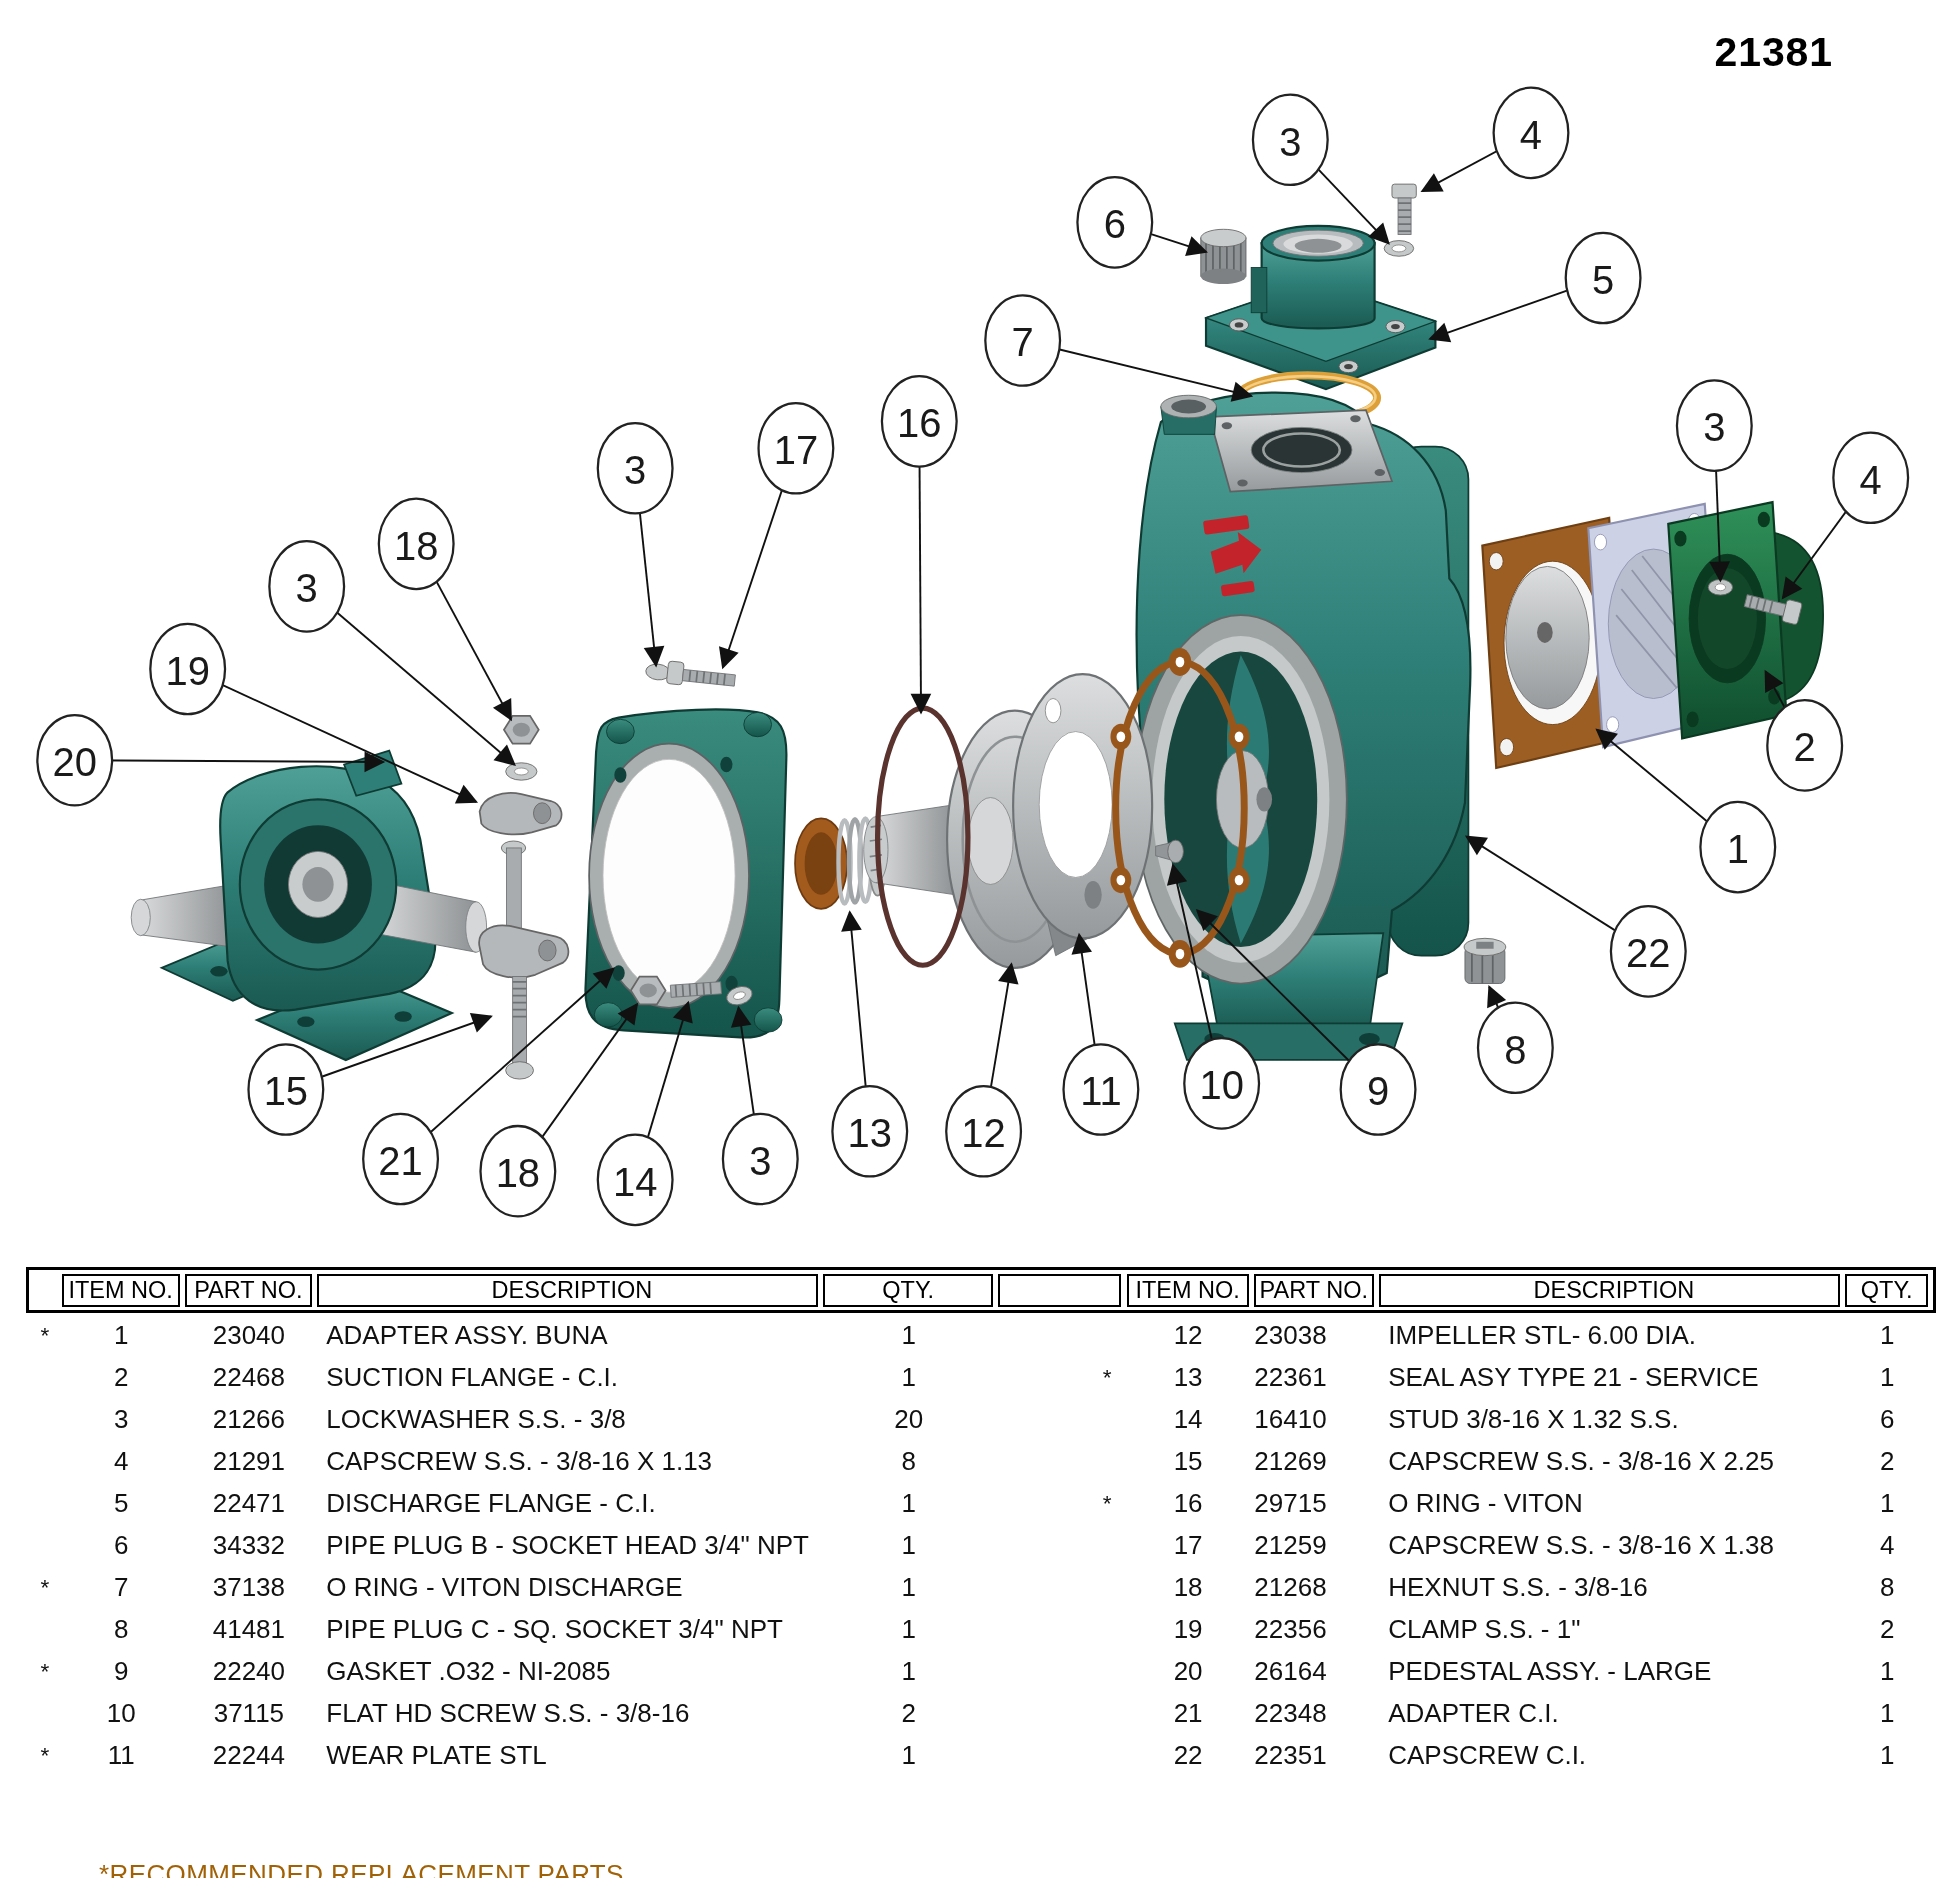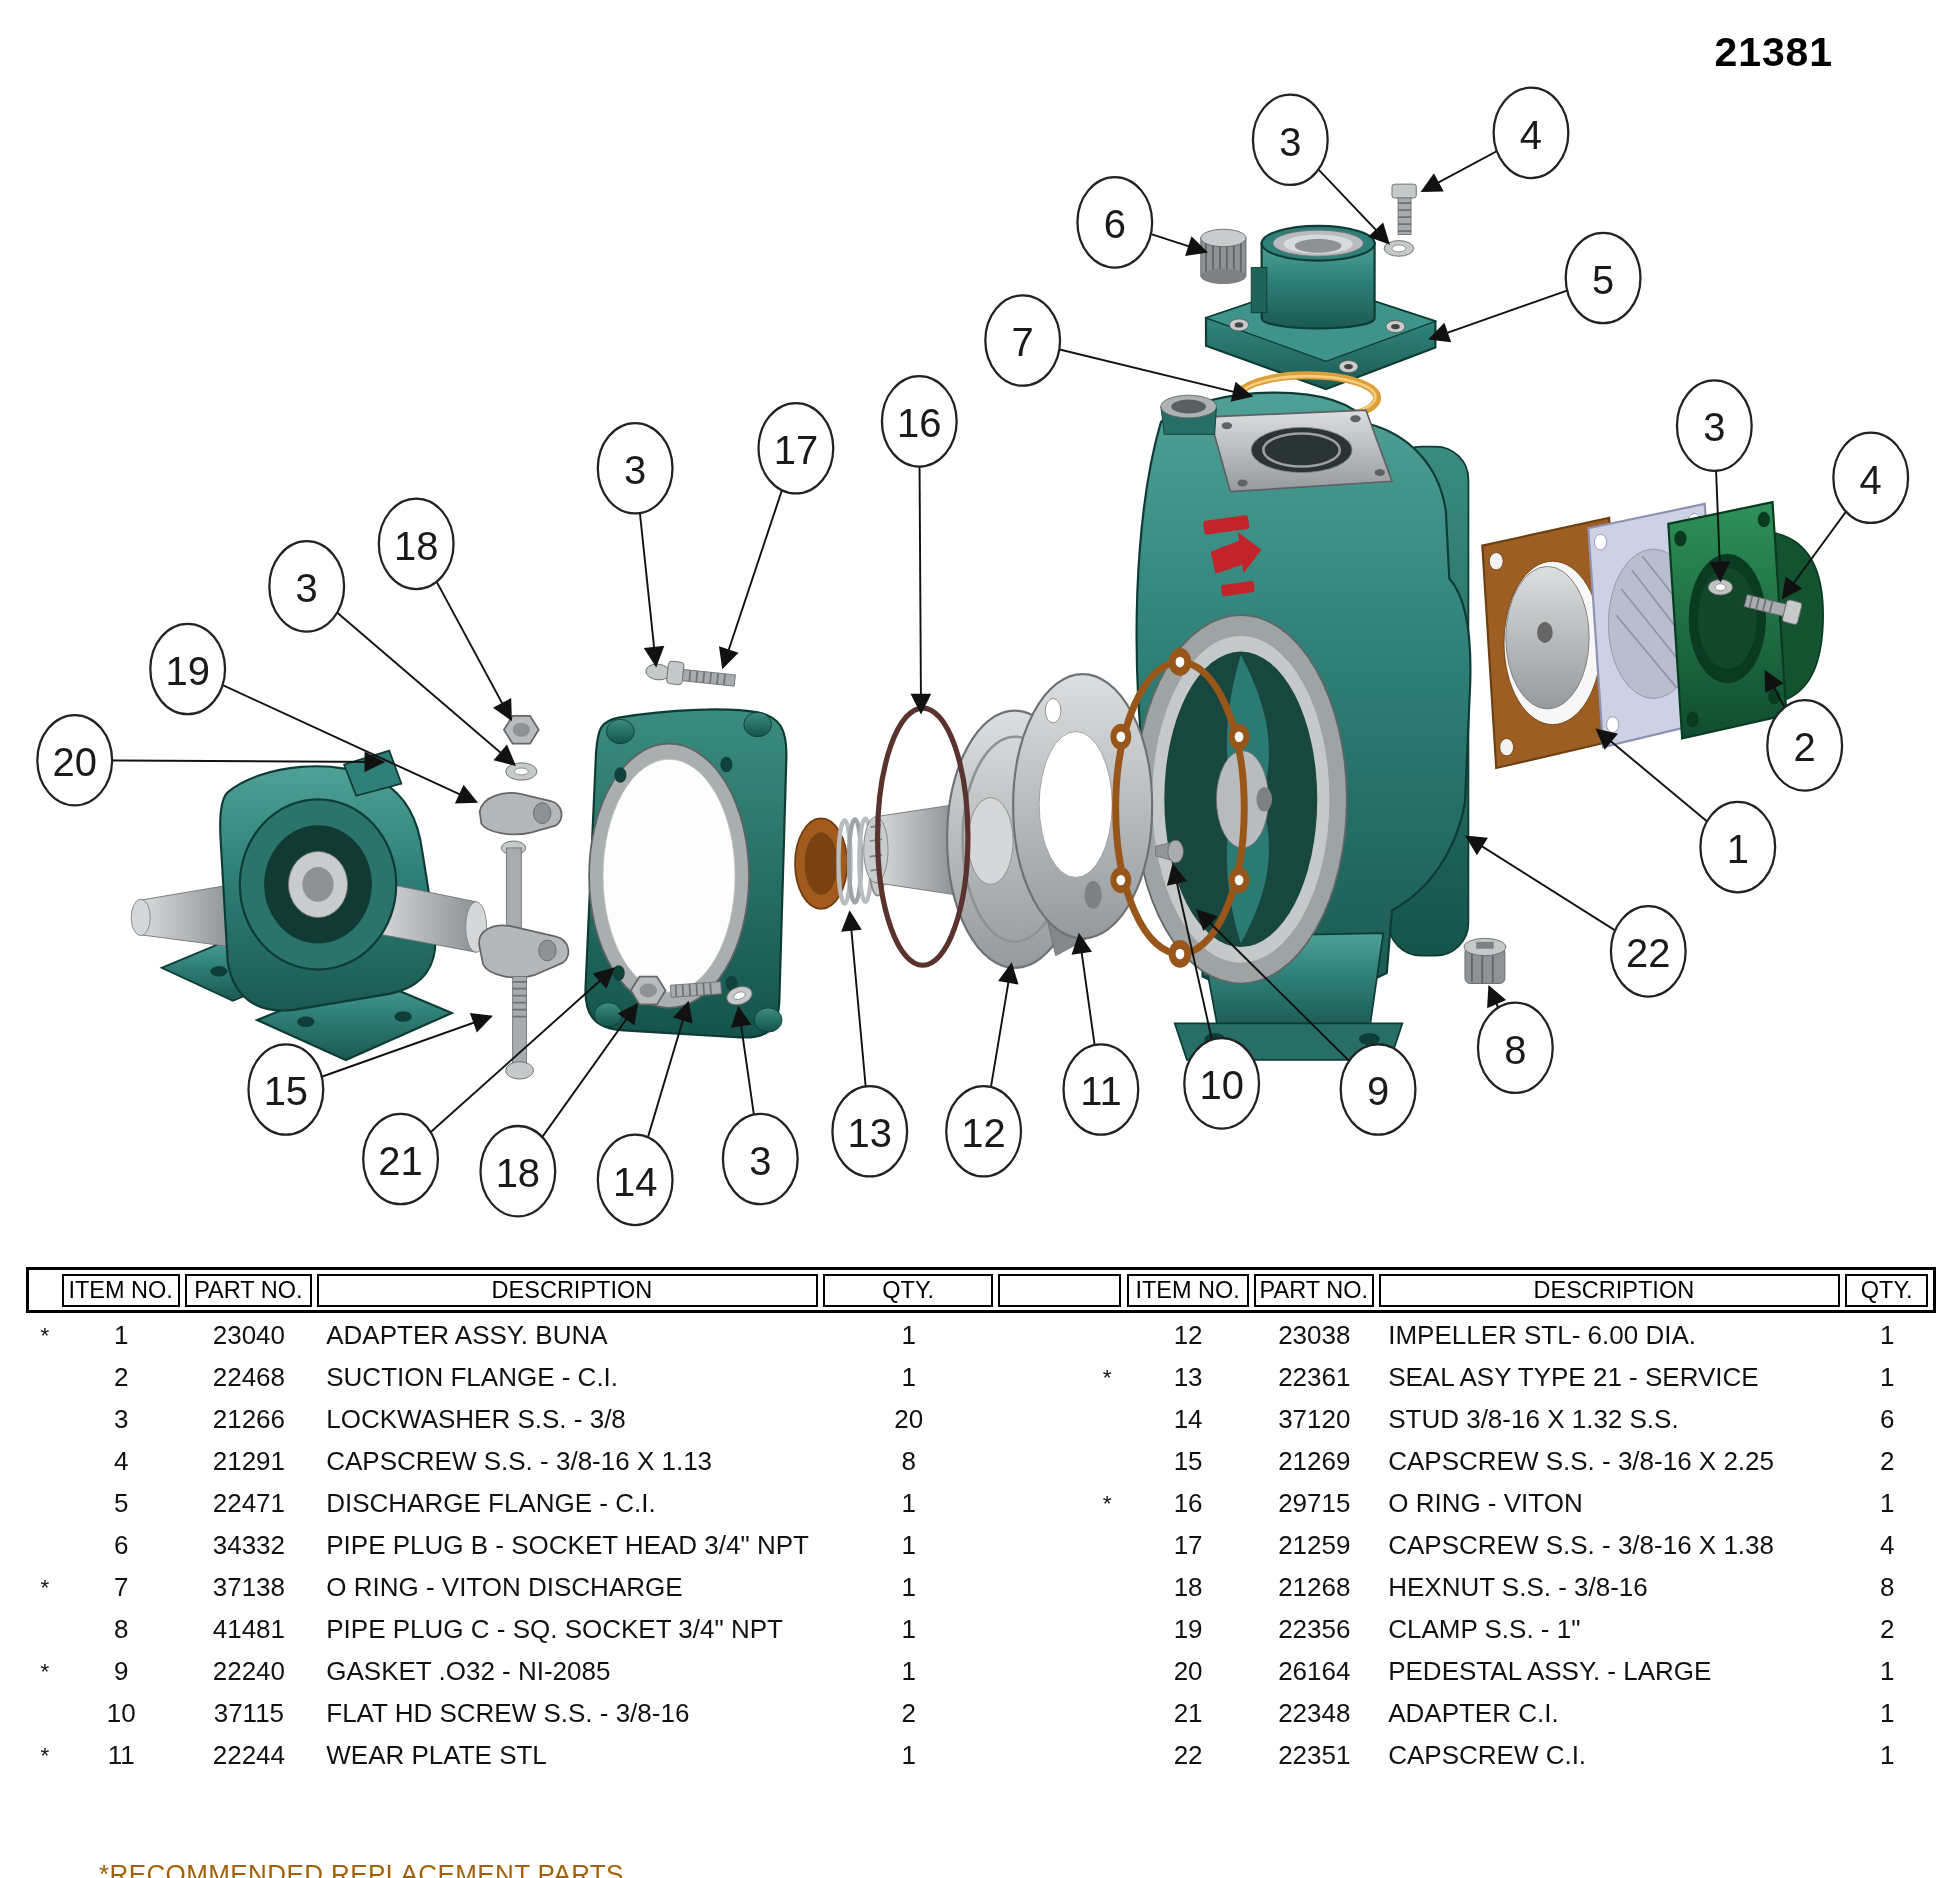--- a/index.html
+++ b/index.html
@@ -24,21 +24,21 @@
   .tbody{padding:1.7px 7px 0 7px;}
   .trow{display:flex;gap:5.2px;height:42px;align-items:center;}
   .td{font-size:26px;white-space:nowrap;overflow:visible;}
   .c-star {width:24px;text-align:center;font-size:22.6px;}
   .c-item {width:118px;text-align:center;}
   .c-part {width:127px;text-align:center;}
   .c-desc {width:501px;text-align:left;padding-left:8.7px;box-sizing:border-box;}
   .c-qty  {width:170px;text-align:center;}
   .c-sp   {width:123px;text-align:right;padding-right:10.4px;box-sizing:border-box;font-size:22.6px;}
   .c-item2{width:122px;text-align:center;}
-  .c-part2{width:120px;text-align:center;}
+  .c-part2{width:120px;}
   .c-desc2{width:461px;text-align:left;padding-left:8.7px;box-sizing:border-box;}
   .c-qty2 {width:83px;text-align:center;}
 
   .footnote{position:absolute;left:99px;top:1835px;font-size:26px;letter-spacing:0.4px;color:#a16207;text-align:center;}
 </style>
 </head>
 <body>
 
 <div class="page">
 
@@ -447,21 +447,21 @@
           <div class="td c-qty2">1</div>
         </div>
         <div class="trow">
           <div class="td c-star"></div>
           <div class="td c-item">3</div>
           <div class="td c-part">21266</div>
           <div class="td c-desc">LOCKWASHER S.S. - 3/8</div>
           <div class="td c-qty">20</div>
           <div class="td c-sp"></div>
           <div class="td c-item2">14</div>
-          <div class="td c-part2">37120</div>
+          <div class="td c-part2">16410</div>
           <div class="td c-desc2">STUD 3/8-16 X 1.32 S.S.</div>
           <div class="td c-qty2">6</div>
         </div>
         <div class="trow">
           <div class="td c-star"></div>
           <div class="td c-item">4</div>
           <div class="td c-part">21291</div>
           <div class="td c-desc">CAPSCREW S.S. - 3/8-16 X 1.13</div>
           <div class="td c-qty">8</div>
           <div class="td c-sp"></div>

